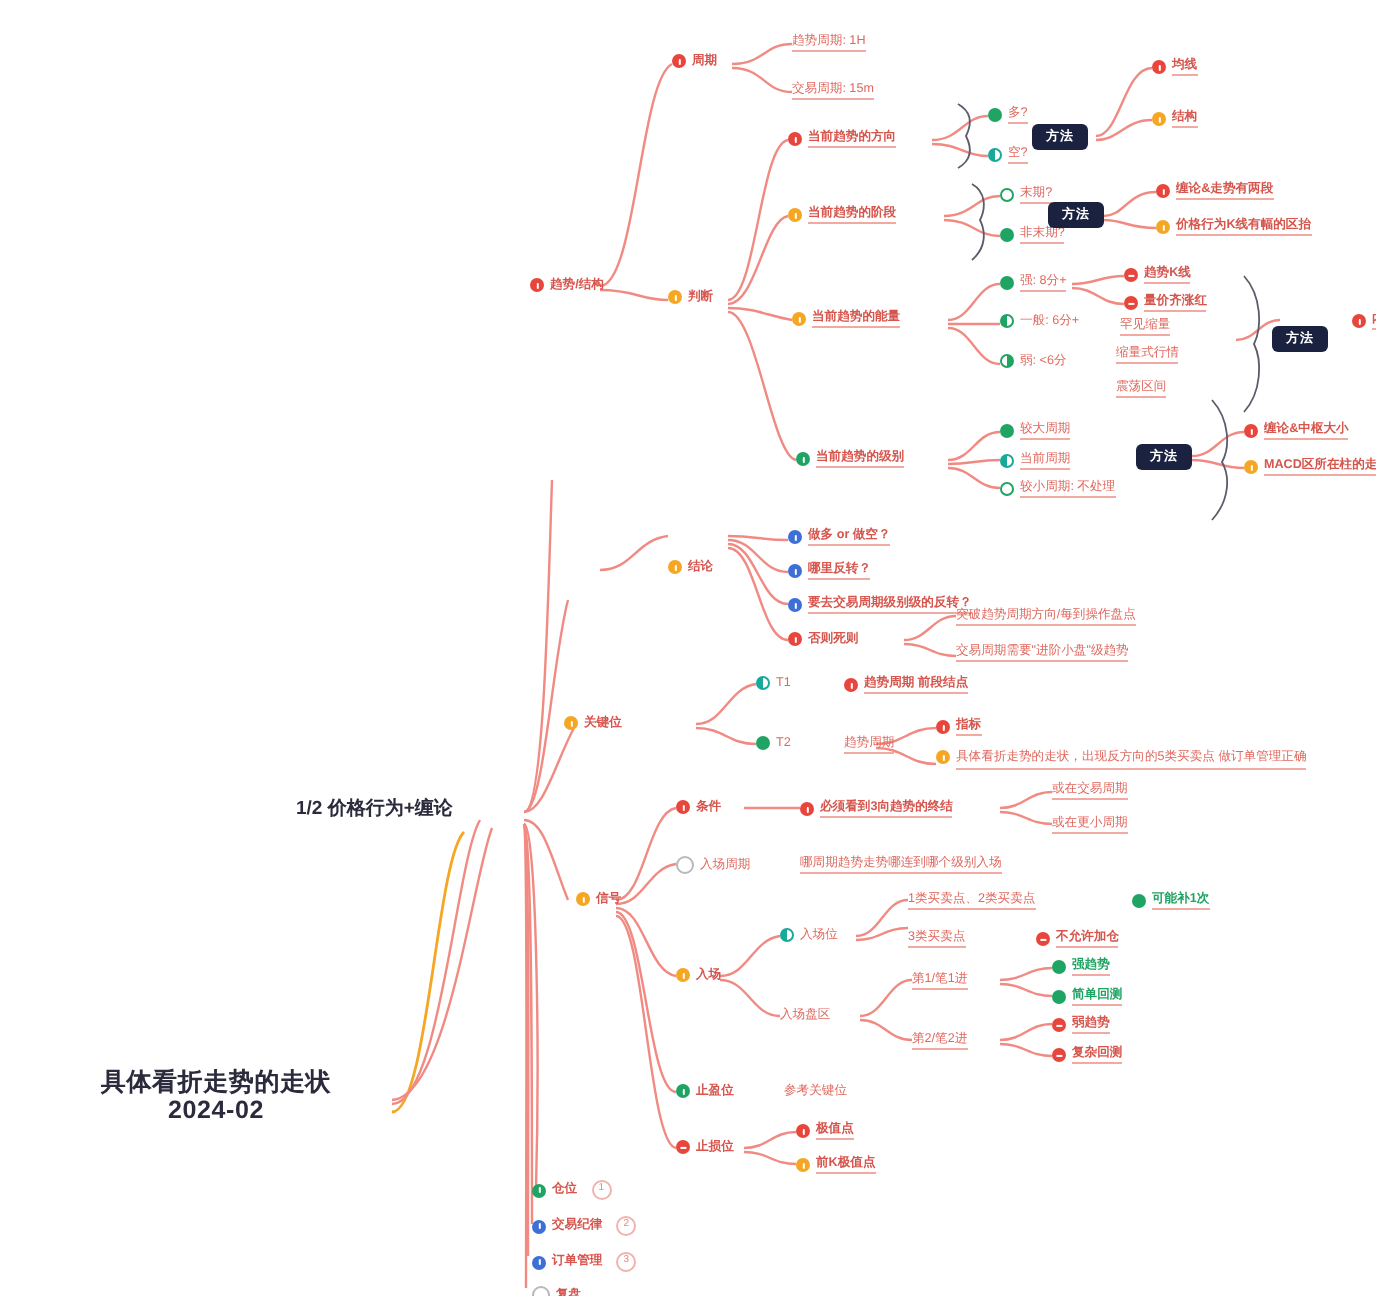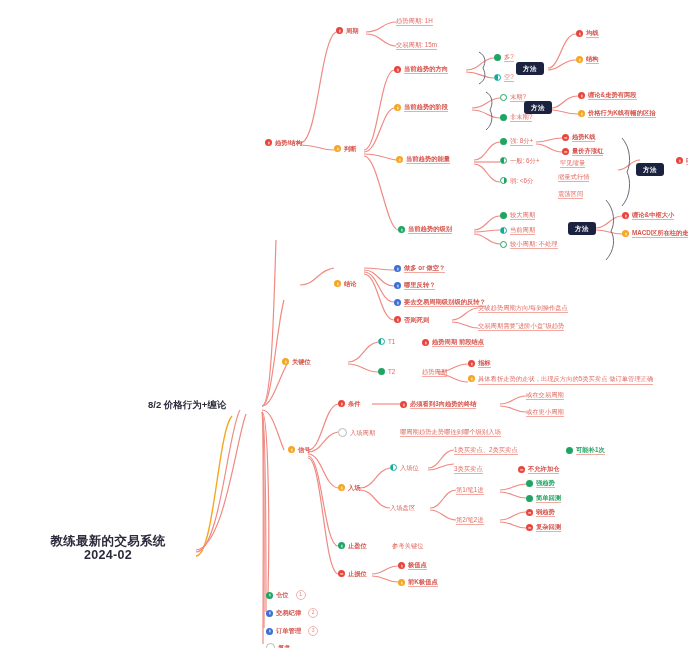--- a/index.html
+++ b/index.html
@@ -208,26 +208,26 @@
 
     <g fill="none" stroke="#5b5b6b" stroke-width="0.9">
       <path d="M479,52 C486,56 486,62 483,68 C486,74 486,80 479,84"></path>
       <path d="M486,92 C493,96 493,104 490,110 C493,116 493,124 486,130"></path>
       <path d="M622,138 C631,148 631,164 627,172 C631,180 631,196 622,206"></path>
       <path d="M606,200 C615,210 615,224 611,231 C615,238 615,250 606,260"></path>
     </g>
   </svg>
 
   <div class="node root" style="left:28px;top:534px;width:160px;">
-    <span class="lbl">教练最新的交易系统</span>
+    <span class="lbl">具体看折走势的走状</span>
     <span class="lbl">2024-02</span>
   </div>
 
   <div class="node lvl1" style="left:148px;top:400px;">
-    <span class="lbl">8/2 价格行为+缠论</span>
+    <span class="lbl">1/2 价格行为+缠论</span>
   </div>
 
   <div class="node" style="left:265px;top:139px;">
     <span class="badge b-red"></span>
     <span class="lbl t">趋势/结构</span>
   </div>
 
   <div class="node" style="left:336px;top:27px;">
     <span class="badge b-red"></span>
     <span class="lbl t">周期</span>

